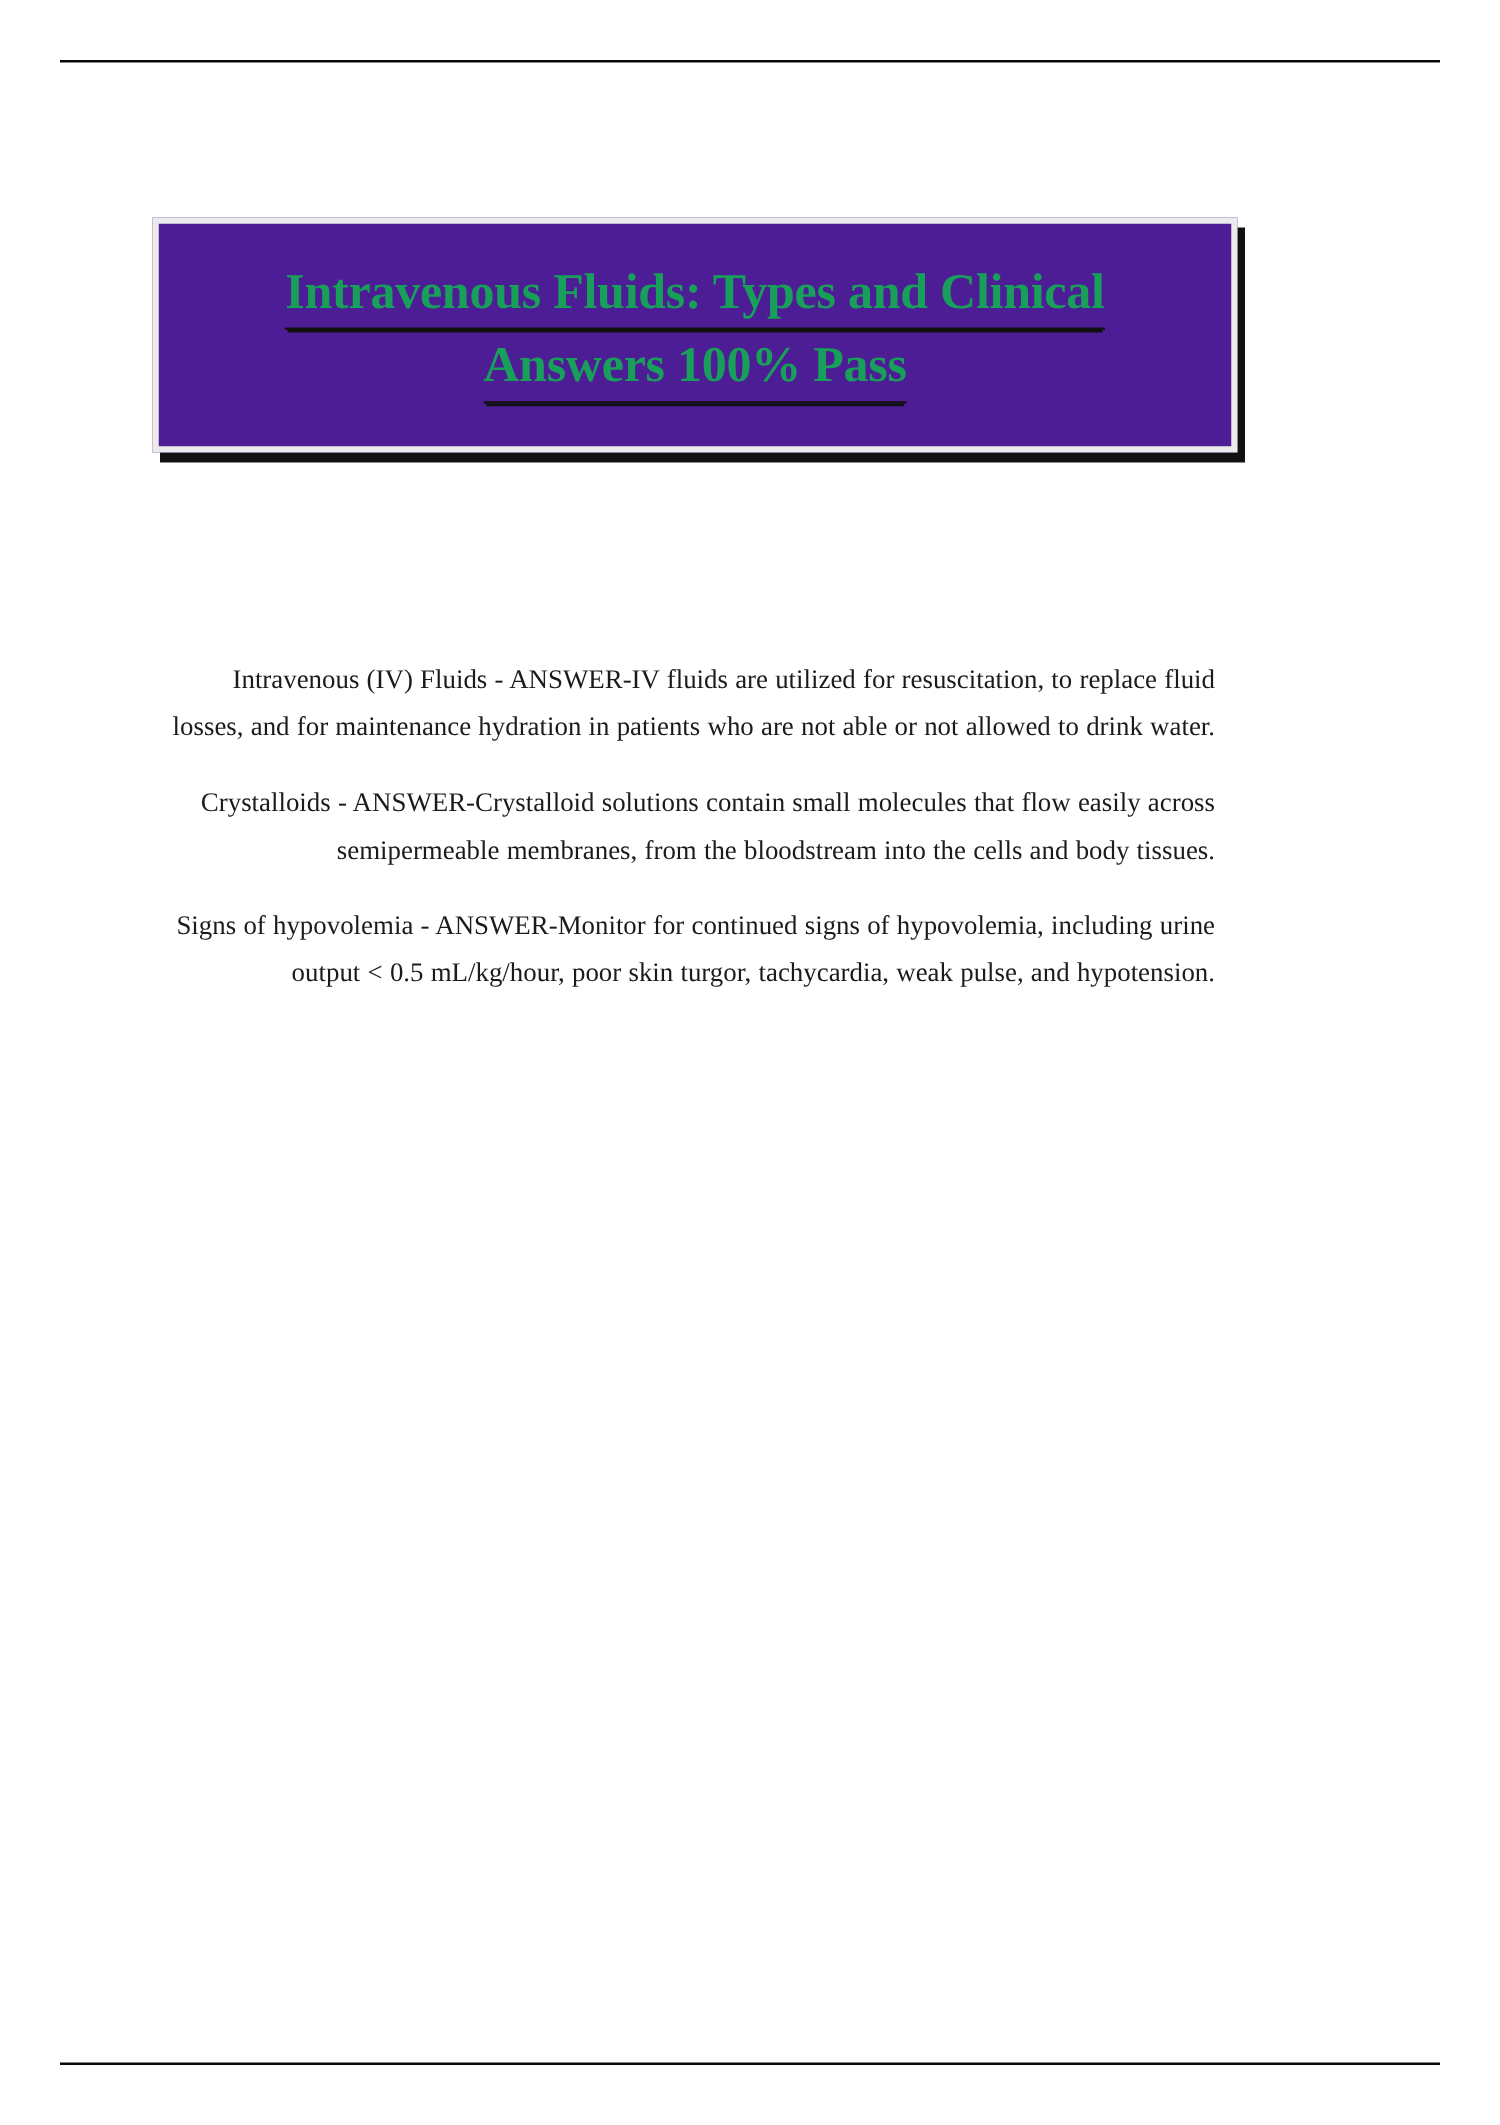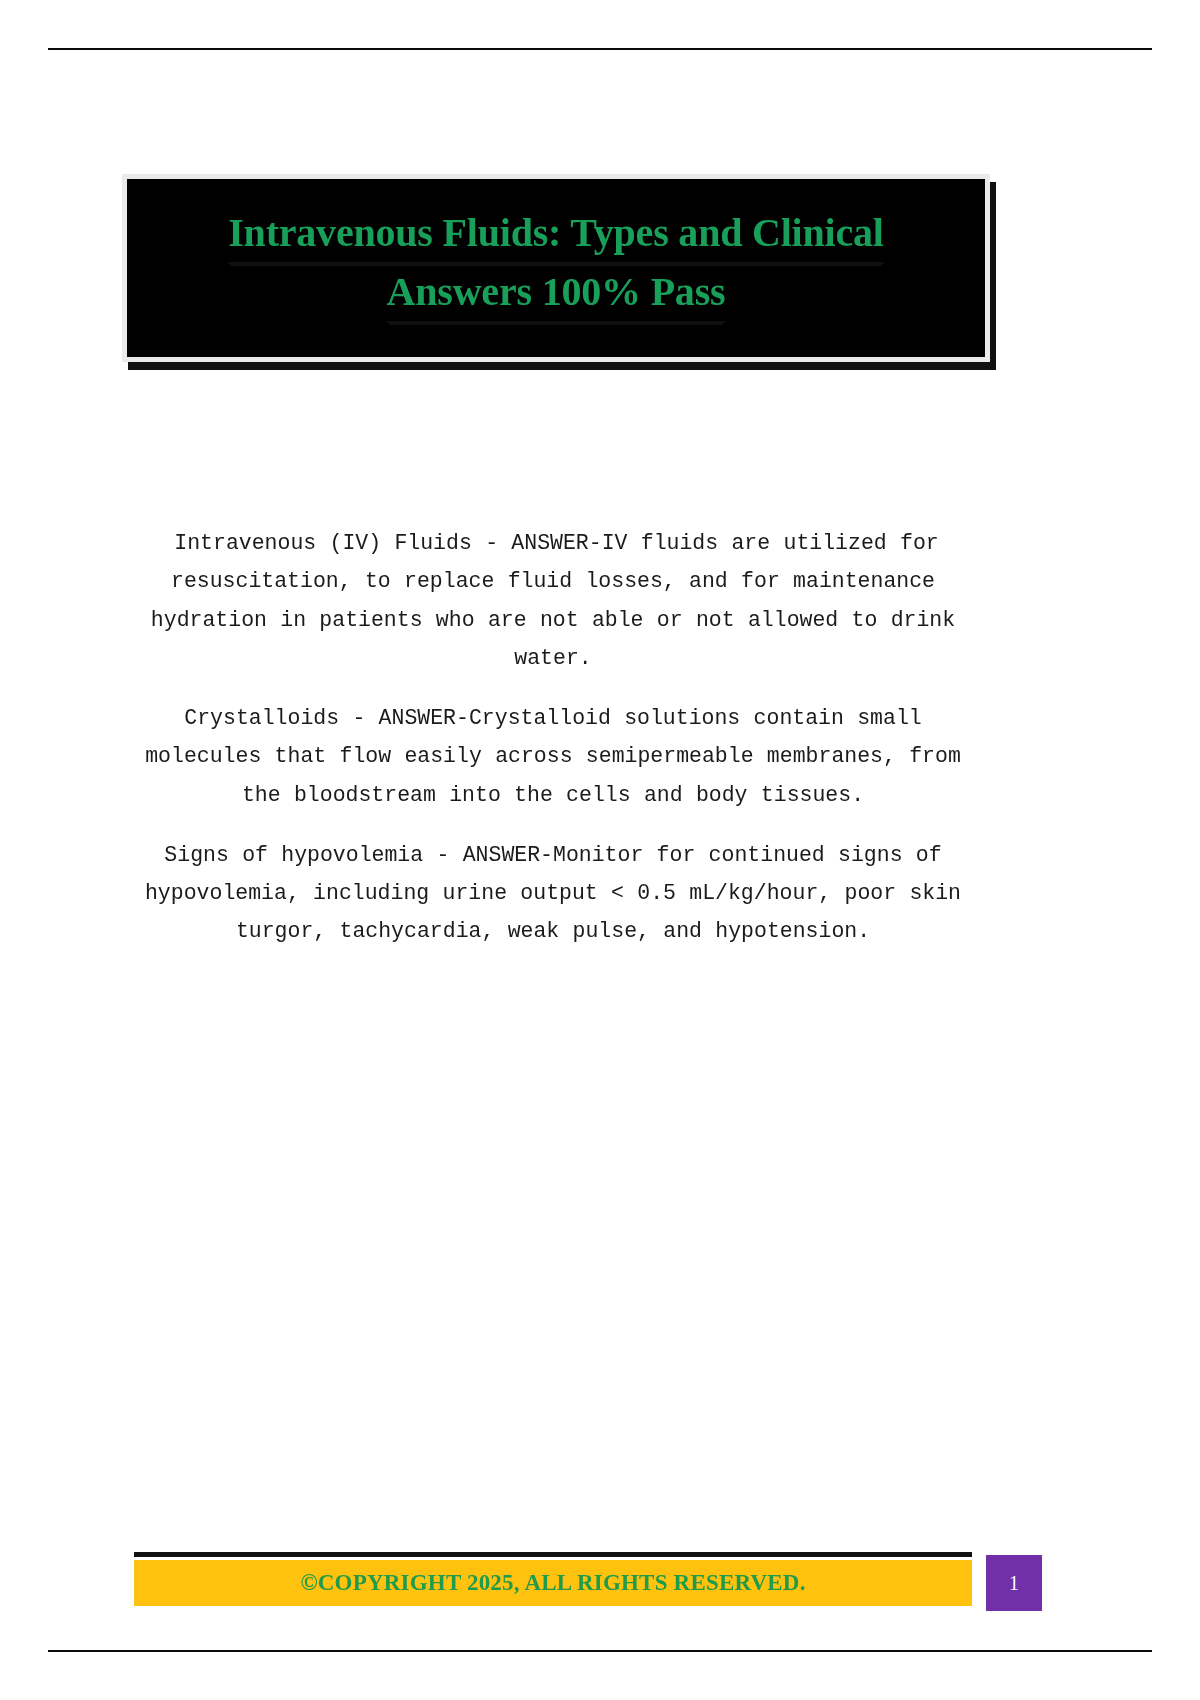--- a/index.html
+++ b/index.html
@@ -51,21 +51,21 @@
     left: 6px;
     top: 8px;
     width: 100%;
     height: 100%;
     background: #111111;
     z-index: 0;
   }
   .title-box {
     position: relative;
     z-index: 1;
-    background: #000000;
+    background: #4c1d95;
     border: 5px solid #ebebeb;
     padding: 26px 24px 34px 24px;
     box-sizing: border-box;
   }
   .title-line {
     text-align: center;
     color: #18a05a;
     font-weight: bold;
     font-size: 40px;
     line-height: 1.38;
@@ -84,23 +84,22 @@
     position: absolute;
     left: 134px;
     top: 524px;
     width: 838px;
     color: #1b1b1b;
     font-size: 21.5px;
   }
   .body-copy p {
     margin: 0 0 22px 0;
     line-height: 1.78;
-    text-align: center;
+    text-align: right;
     word-spacing: 0.4px;
-    font-family: Liberation Mono, monospace;
   }
   .body-copy p.first {
     text-indent: 7px;
   }
 
   
   .footer {
     position: absolute;
     left: 134px;
     top: 1552px;
@@ -164,25 +163,16 @@
       <div class="title-line"><span class="u">Answers 100% Pass</span></div>
     </div>
   </div>
 
   <div class="body-copy">
     <p class="first">Intravenous (IV) Fluids - ANSWER-IV fluids are utilized for resuscitation, to replace fluid losses, and for maintenance hydration in patients who are not able or not allowed to drink water.</p>
     <p>Crystalloids - ANSWER-Crystalloid solutions contain small molecules that flow easily across semipermeable membranes, from the bloodstream into the cells and body tissues.</p>
     <p>Signs of hypovolemia - ANSWER-Monitor for continued signs of hypovolemia, including urine output &lt; 0.5 mL/kg/hour, poor skin turgor, tachycardia, weak pulse, and hypotension.</p>
   </div>
 
-  <div class="footer">
-    <div class="footer-rule"></div>
-    <div class="footer-bar">
-      <span class="footer-text">©COPYRIGHT 2025, ALL RIGHTS RESERVED.</span>
-    </div>
-    <div class="page-num-box">
-      <span class="page-num">1</span>
-    </div>
-  </div>
 
   <div class="page-rule-bottom"></div>
 
 </div>
 
 </body></html>

